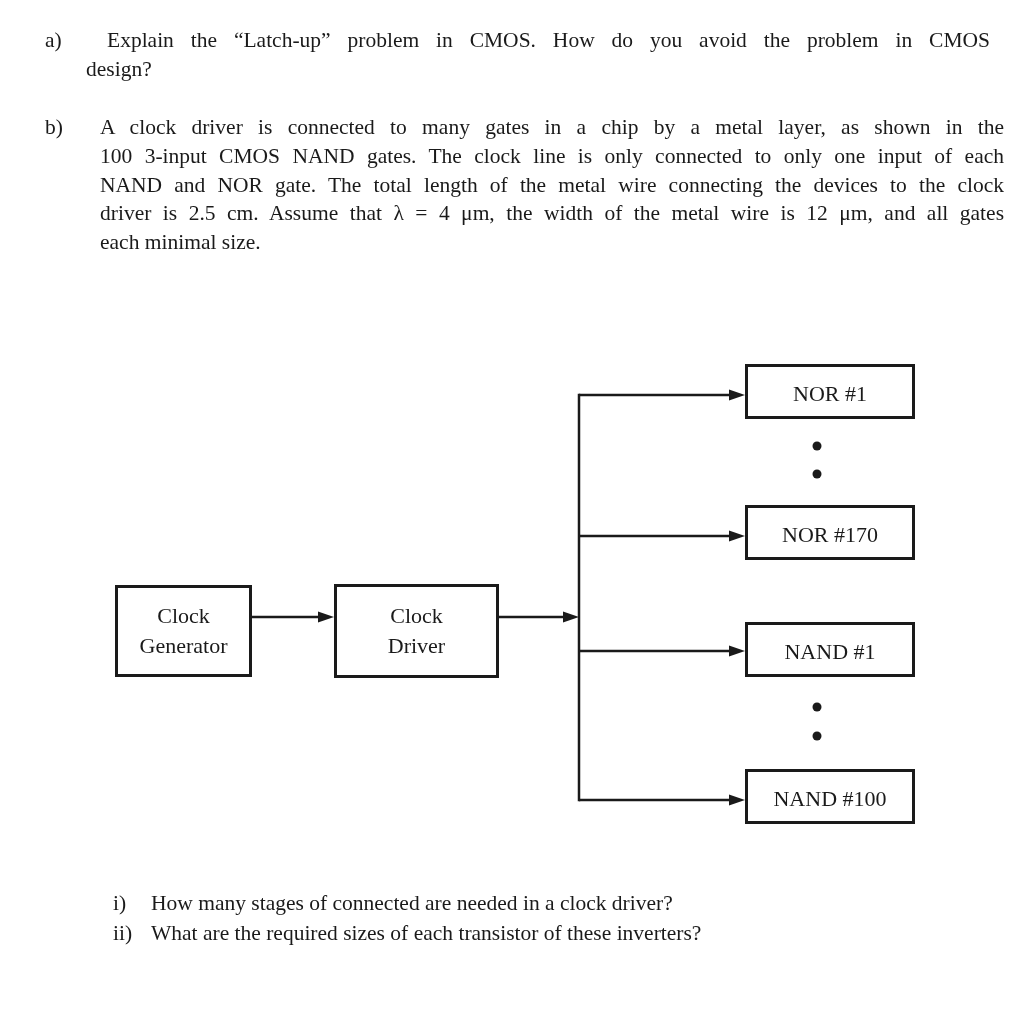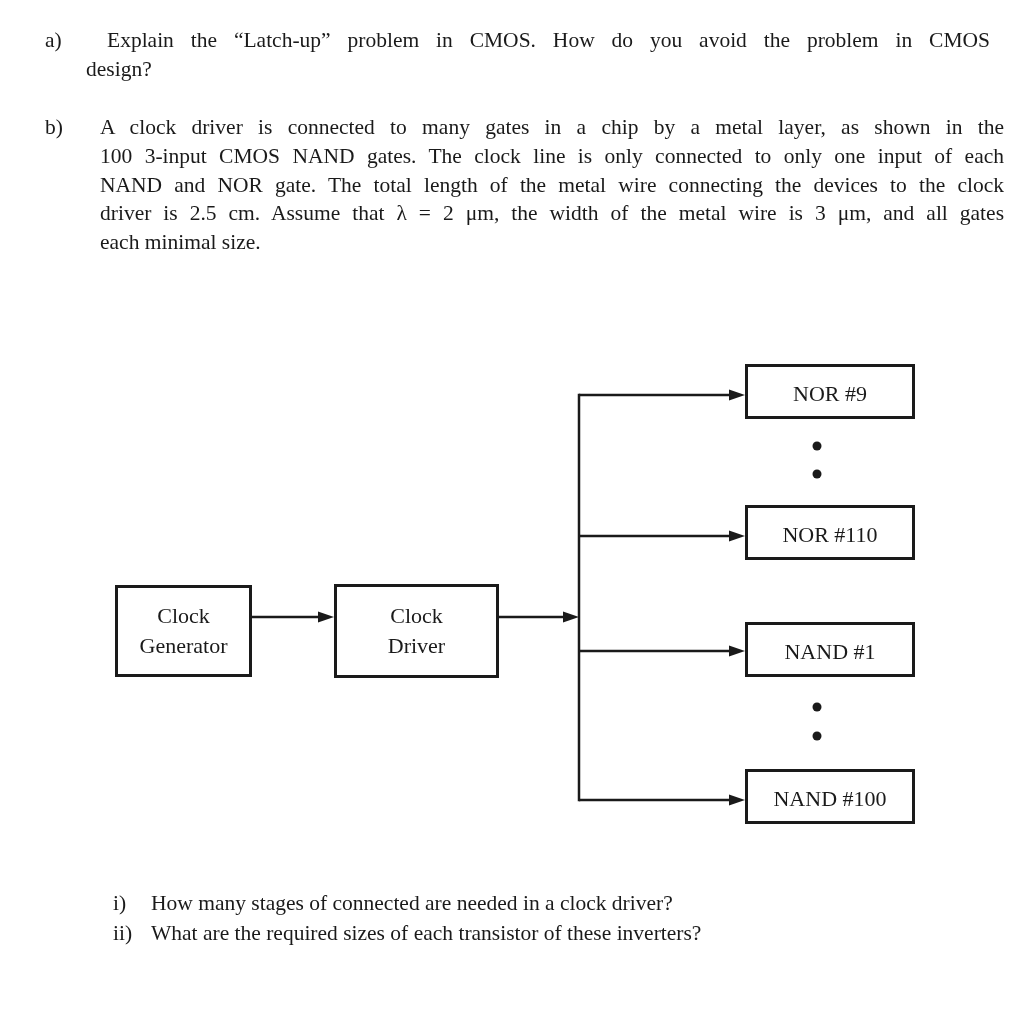--- a/index.html
+++ b/index.html
@@ -69,21 +69,21 @@
   <div class="abs qbody qbody-a" style="left:86px; top:26px;">
     <div class="line jline indent-first">Explain the “Latch-up” problem in CMOS. How do you avoid the problem in CMOS</div>
     <div class="line">design?</div>
   </div>
 
   <div class="abs qlabel" style="left:45px; top:113px;">b)</div>
   <div class="abs qbody qbody-b" style="left:100px; top:113px;">
     <div class="line jline">A clock driver is connected to many gates in a chip by a metal layer, as shown in the</div>
     <div class="line jline">100 3-input CMOS NAND gates. The clock line is only connected to only one input of each</div>
     <div class="line jline">NAND and NOR gate. The total length of the metal wire connecting the devices to the clock</div>
-    <div class="line jline">driver is 2.5 cm. Assume that λ = 2 μm, the width of the metal wire is 3 μm, and all gates</div>
+    <div class="line jline">driver is 2.5 cm. Assume that λ = 4 μm, the width of the metal wire is 12 μm, and all gates</div>
     <div class="line">each minimal size.</div>
   </div>
 
   <svg class="connectors" width="1024" height="1021" viewBox="0 0 1024 1021">
     <g stroke="#1a1a1a" stroke-width="2.5" fill="none">
       <line x1="252" y1="617" x2="321" y2="617"></line>
       <line x1="499" y1="617" x2="566" y2="617"></line>
       <line x1="579" y1="395" x2="579" y2="800" stroke-linecap="square"></line>
       <line x1="579" y1="395" x2="731" y2="395"></line>
       <line x1="579" y1="536" x2="731" y2="536"></line>
@@ -108,25 +108,25 @@
     <span>Clock</span>
     <span>Generator</span>
   </div>
 
   <div class="dbox" style="left:334px; top:584px; width:165px; height:94px;">
     <span>Clock</span>
     <span>Driver</span>
   </div>
 
   <div class="dbox" style="left:745px; top:364px; width:170px; height:55px;">
-    <span class="gate-pad">NOR #9</span>
+    <span class="gate-pad">NOR #1</span>
   </div>
 
   <div class="dbox" style="left:745px; top:505px; width:170px; height:55px;">
-    <span class="gate-pad">NOR #110</span>
+    <span class="gate-pad">NOR #170</span>
   </div>
 
   <div class="dbox" style="left:745px; top:622px; width:170px; height:55px;align-items:center;">
     <span class="gate-pad">NAND #1</span>
   </div>
 
   <div class="dbox" style="left:745px; top:769px; width:170px; height:55px;">
     <span class="gate-pad">NAND #100</span>
   </div>
 

